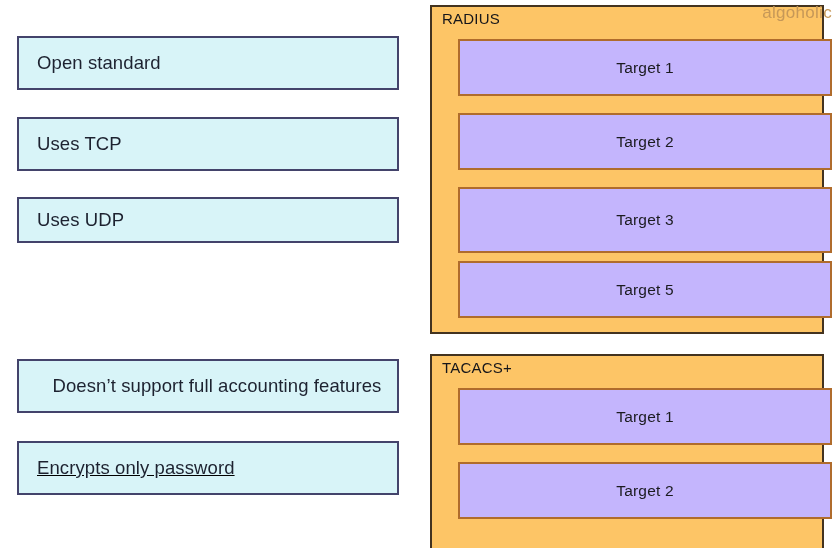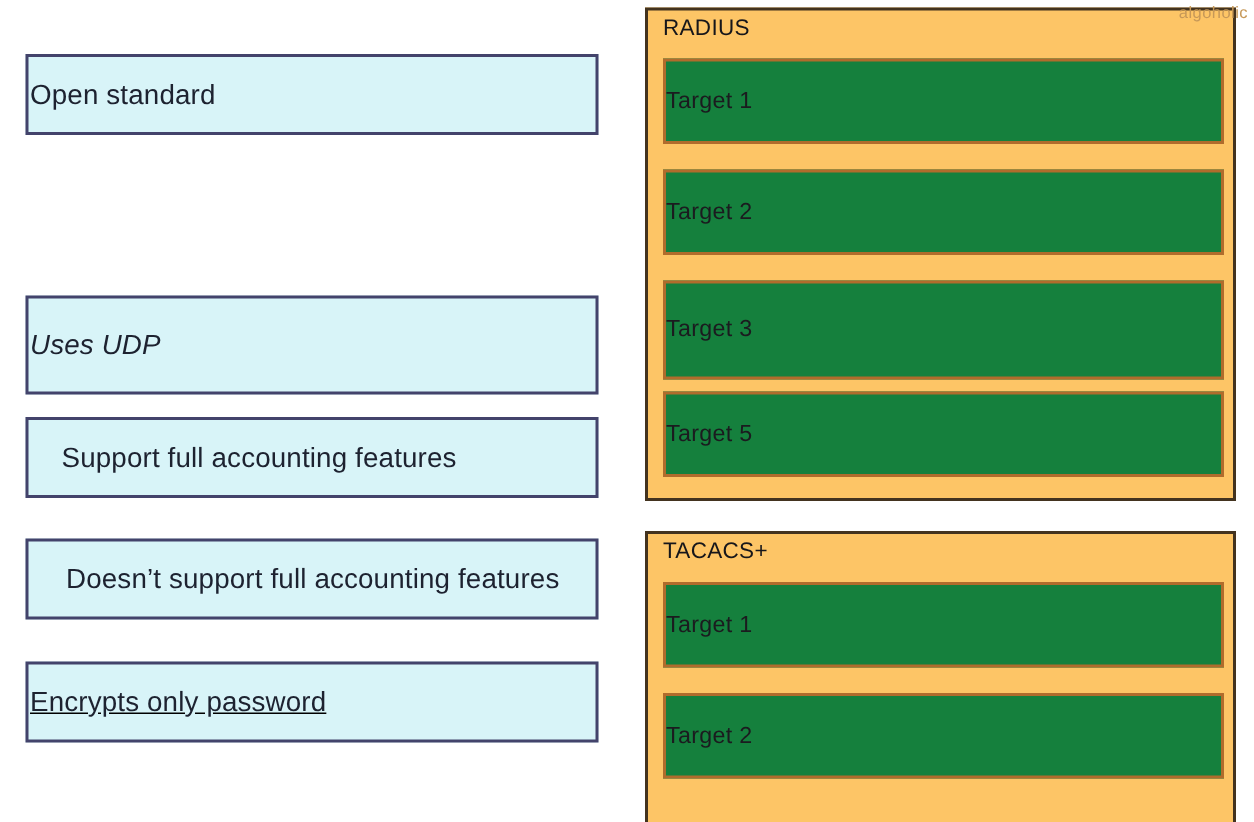--- a/index.html
+++ b/index.html
@@ -34,29 +34,29 @@
     border: 2px solid #43436b;
     display: flex;
     align-items: center;
     cursor: move;
   }
   .source-item .source-label {
     font-size: 18.5px;
     color: #1d2230;
     letter-spacing: 0.1px;
     white-space: nowrap;
-    padding-left: 1px;
+    padding-left: 18px;
   }
   .source-item.indented .source-label {
     padding-left: 22px;
   }
 
   .si-0 { top: 36px;  height: 54px; }
   .si-1 { top: 117px; height: 54px; }
-  .si-2 { top: 197px; height: 66px; font-style: italic; }
+  .si-2 { top: 197px; height: 46px; }
   .si-3 { top: 278px; height: 54px; }
   .si-4 { top: 359px; height: 54px; justify-content: center; }
   .si-5 { top: 441px; height: 54px; text-decoration: underline; }
 
   
   #target-column {
     position: absolute;
     left: 430px;
     top: 0;
     width: 396px;
@@ -73,28 +73,28 @@
   .panel-title {
     position: absolute;
     left: 10px;
     top: 3px;
     font-size: 15px;
     color: #16161a;
     letter-spacing: 0.2px;
   }
   .drop-target {
     position: absolute;
-    left: 10px;
+    left: 26px;
     width: 374px;
     box-sizing: border-box;
-    background: #15803d;
+    background: #c4b5fd;
     border: 2px solid #b06c2c;
     display: flex;
     align-items: center;
-    justify-content: flex-start;
+    justify-content: center;
     cursor: pointer;
   }
   .drop-target .target-label {
     font-size: 15.5px;
     color: #1b1b1f;
     letter-spacing: 0.2px;
   }
 
   
   #panel-radius { top: 5px; height: 329px; }
@@ -106,44 +106,44 @@
   
   #panel-tacacs { top: 354px; height: 204px; }
   #panel-tacacs .dt-0 { top: 32px;  height: 57px; }
   #panel-tacacs .dt-1 { top: 106px; height: 57px; }
 
   
   #watermark {
     position: absolute;
     right: 4px;
     top: 3px;
-    font-size: 11px;
+    font-size: 17px;
     color: #c69858;
     letter-spacing: 0.3px;
     pointer-events: none;
     user-select: none;
   }
 </style>
 </head>
 <body>
 
 <div id="source-column">
 
   <div class="source-item si-0">
     <span class="source-label">Open standard</span>
   </div>
 
+  <div class="source-item si-1">
+    <span class="source-label">Uses TCP</span>
+  </div>
 
   <div class="source-item si-2">
     <span class="source-label">Uses UDP</span>
   </div>
 
-  <div class="source-item si-3 indented">
-    <span class="source-label">Support full accounting features</span>
-  </div>
 
   <div class="source-item si-4">
     <span class="source-label">Doesn’t support full accounting features</span>
   </div>
 
   <div class="source-item si-5">
     <span class="source-label">Encrypts only password</span>
   </div>
 
 </div>

